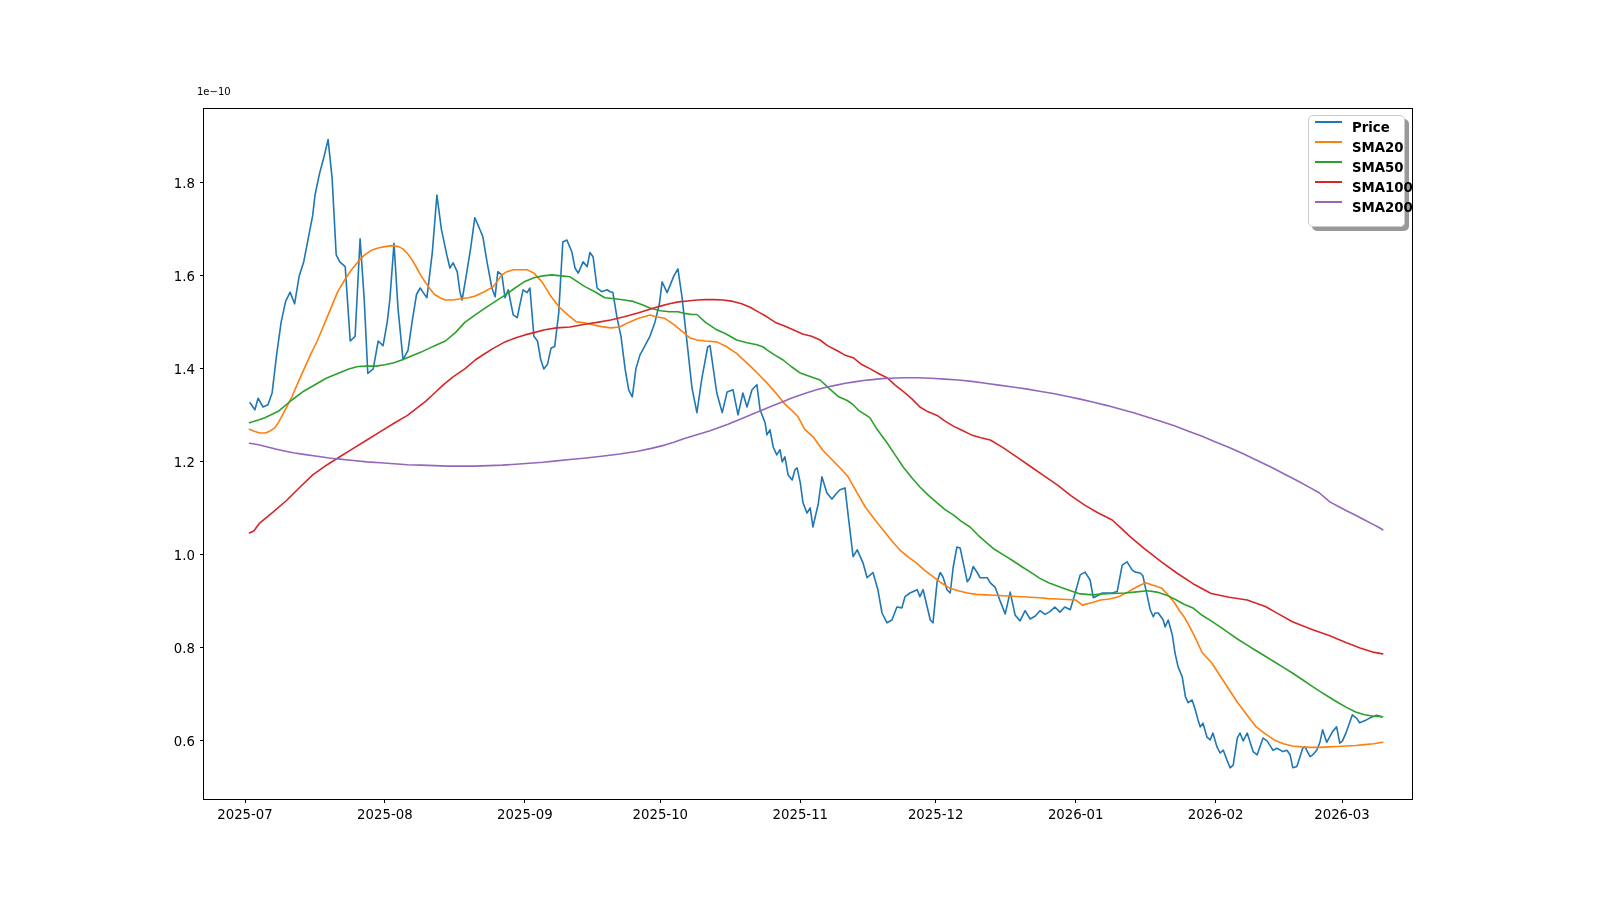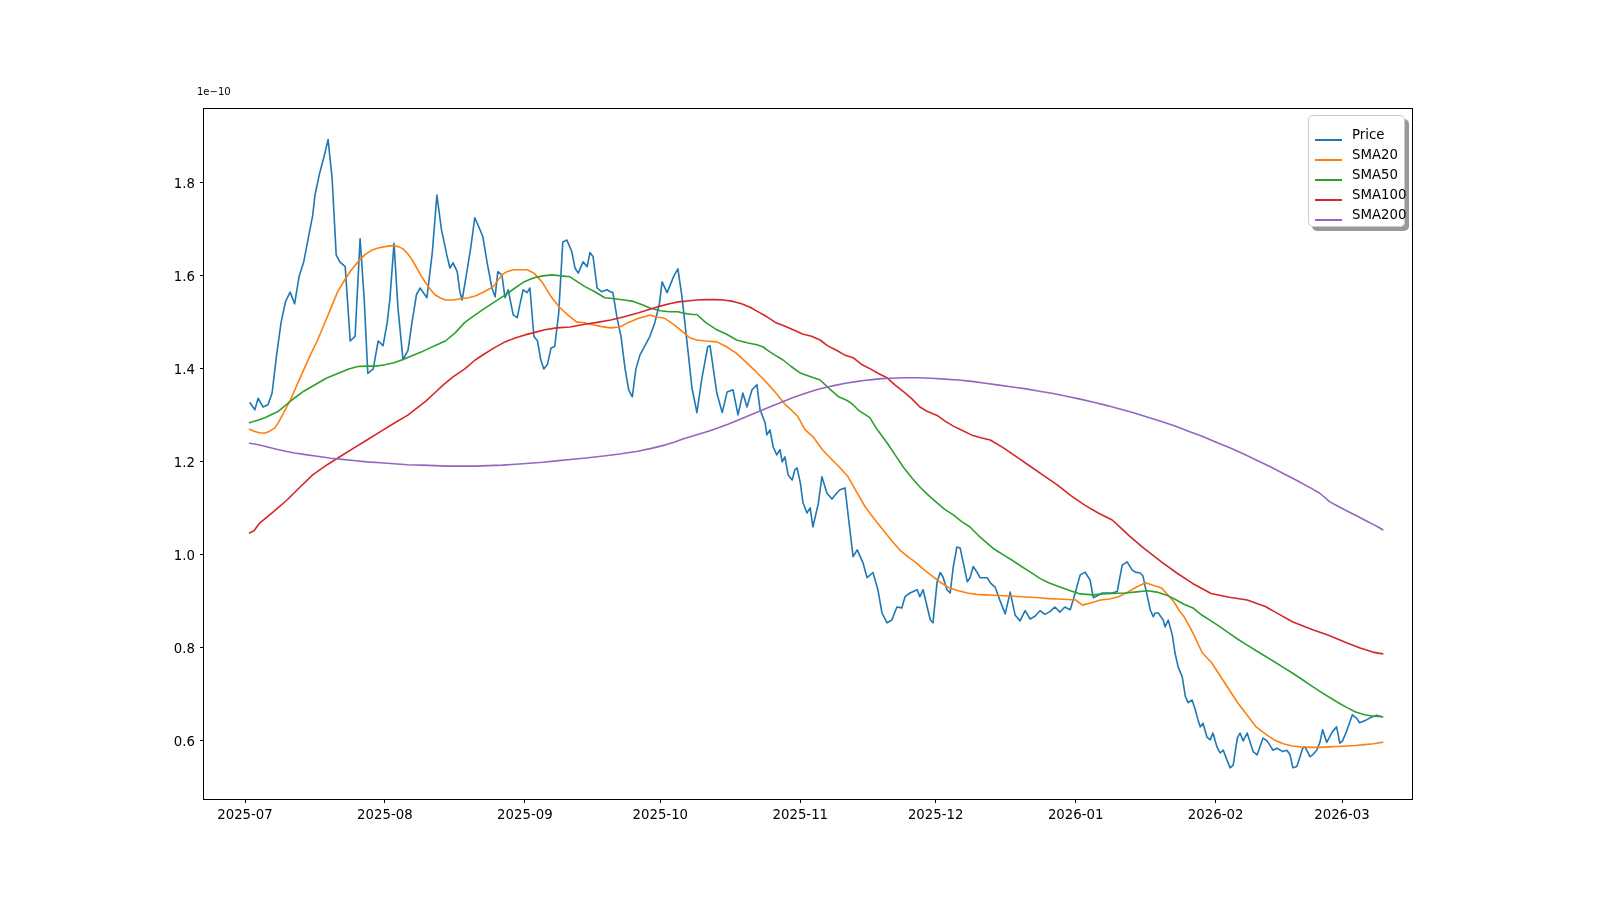--- a/index.html
+++ b/index.html
@@ -3,21 +3,21 @@
 <meta charset="utf-8">
 <style>
   html,body{margin:0;padding:0;background:#ffffff;}
   #figure{position:relative;width:1600px;height:900px;background:#ffffff;overflow:hidden;
           font-family:"DejaVu Sans",sans-serif;}
   #chart-svg{position:absolute;left:0;top:0;}
   #offset-text{position:absolute;left:197px;top:87px;font-size:10px;color:#000;line-height:1;}
   #legend{position:absolute;left:1308px;top:115px;width:97px;box-sizing:border-box;
           padding:5px 6px;background:rgba(255,255,255,0.8);border:1px solid #cccccc;
           border-radius:5px;box-shadow:4px 4px 0 rgba(70,70,70,0.55);}
-  .lrow{display:flex;align-items:flex-end;height:20px;}
+  .lrow{display:flex;align-items:flex-start;height:20px;font-weight:bold;}
   .lsample{width:27px;height:2px;margin-right:10px;flex:0 0 27px;}
   .llabel{font-size:13.3px;color:#000;line-height:1;white-space:nowrap;}
   text{font-family:"DejaVu Sans",sans-serif;fill:#000;}
 </style>
 </head>
 <body>
 
 <div id="figure">
   <svg id="chart-svg" width="1600" height="900" viewBox="0 0 1600 900">
       <rect x="203" y="108" width="1209" height="691" fill="none" stroke="#000" stroke-width="1" shape-rendering="crispEdges"></rect>

